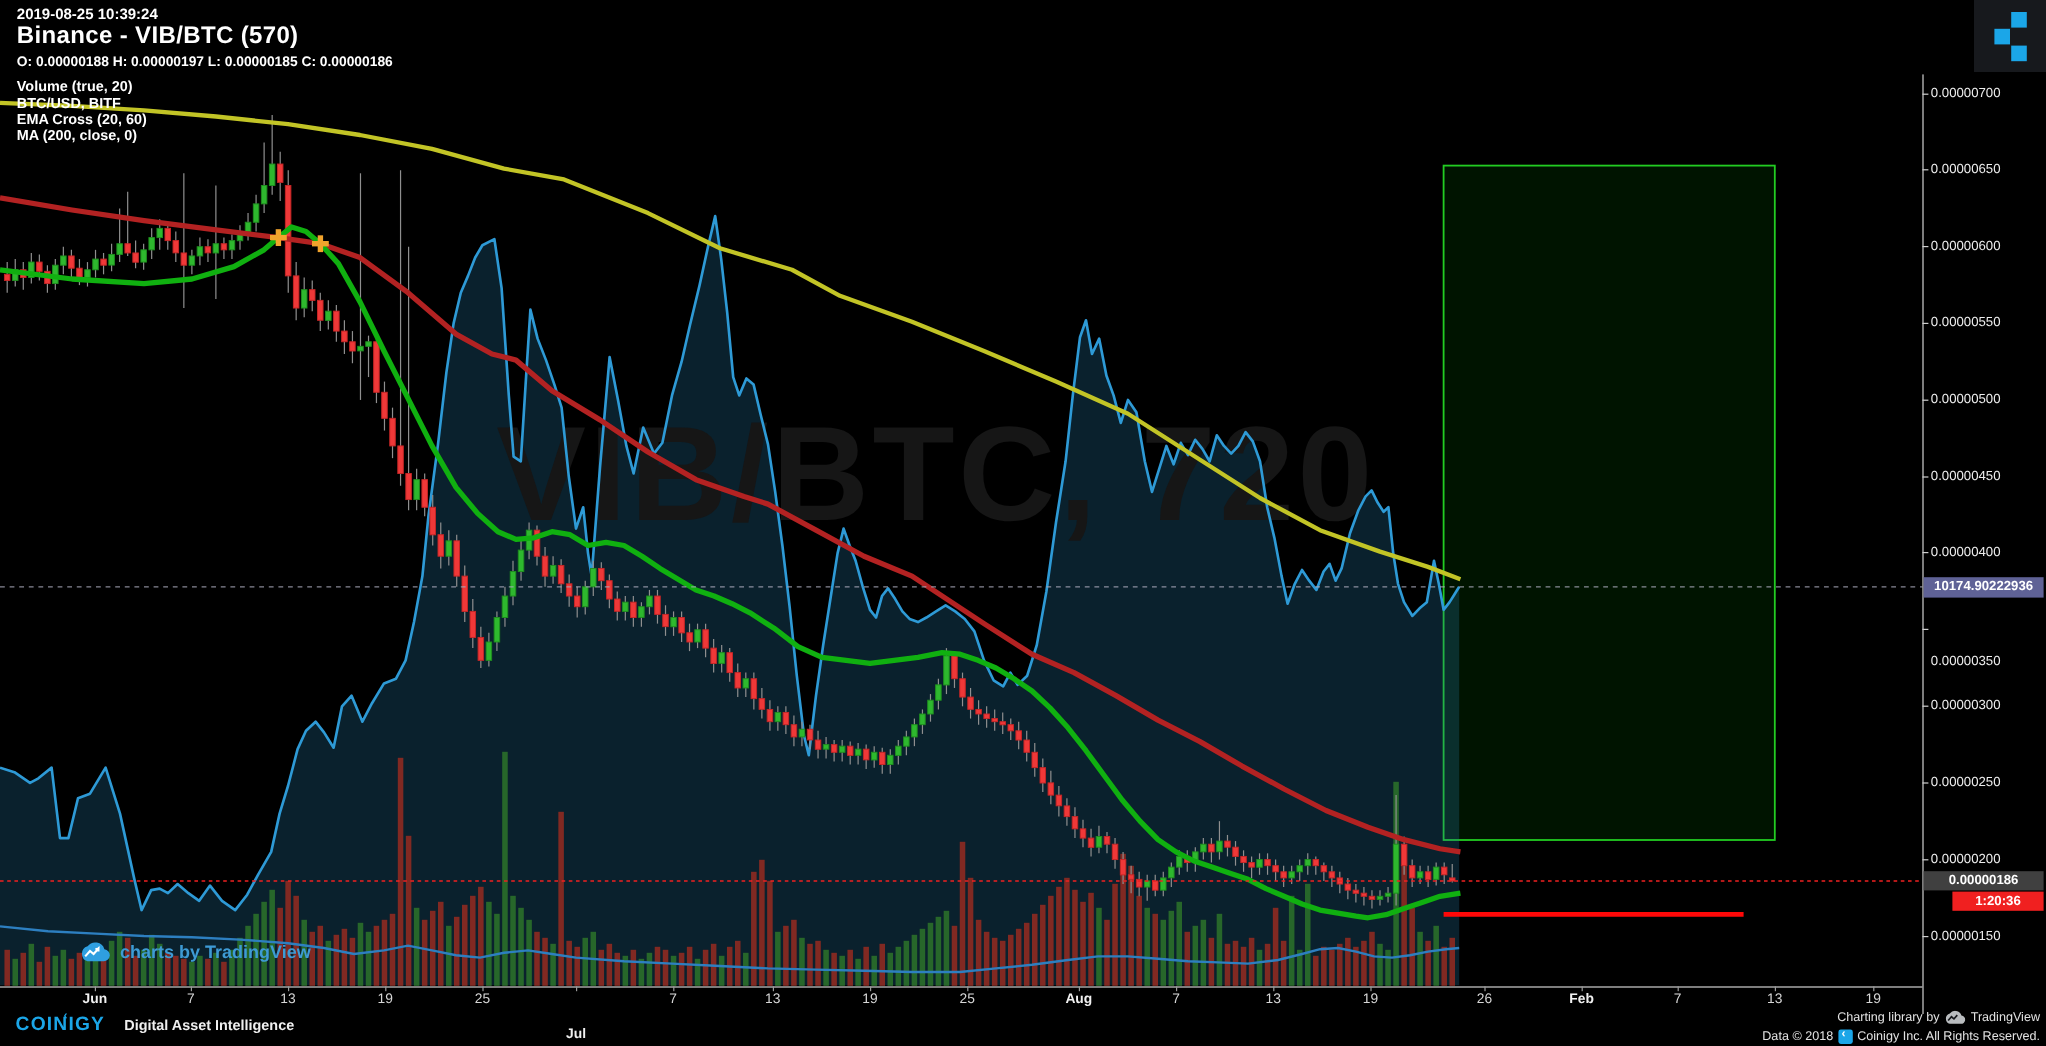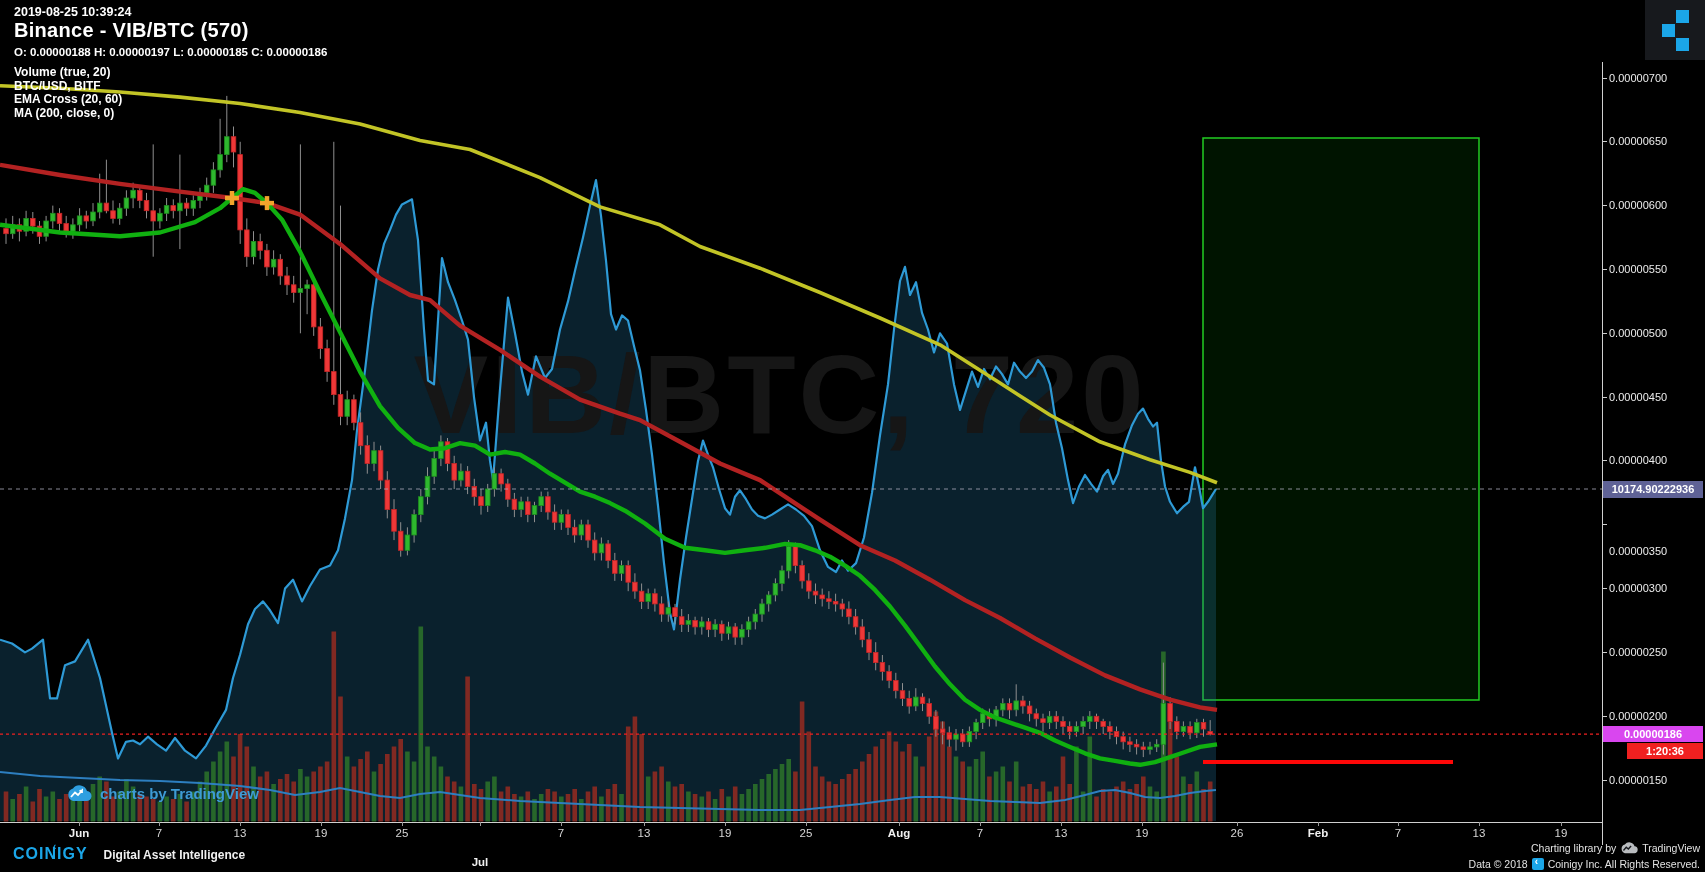--- a/index.html
+++ b/index.html
@@ -685,21 +685,21 @@
       <div class="xlabel bold" style="left: 1318px;">Feb</div>
       <div class="xtick" style="left: 1398px;"></div>
       <div class="xlabel" style="left: 1398px;">7</div>
       <div class="xtick" style="left: 1479px;"></div>
       <div class="xlabel" style="left: 1479px;">13</div>
       <div class="xtick" style="left: 1561px;"></div>
       <div class="xlabel" style="left: 1561px;">19</div>
     </div>
 
   <div class="price-tag" id="overlay-value-tag" style="top: 480.5px; background: rgb(95, 98, 150);">10174.90222936</div>
-  <div class="price-tag" id="last-price-tag" style="top: 726.121px; background: #d946ef; height: 16px; line-height: 16px;">0.00000186</div>
+  <div class="price-tag" id="last-price-tag" style="top: 726.121px; background: #404040; height: 16px; line-height: 16px;">0.00000186</div>
   <div class="price-tag" id="countdown-tag" style="top: 743.121px; background: rgb(240, 32, 32);">1:20:36</div>
 
   <div id="tv-attr">
     <svg width="26" height="17" viewBox="0 0 26 17">
       <path d="M7 16 A6.5 6.5 0 0 1 7 3.5 A8 8 0 0 1 21 6 A5 5 0 0 1 20 16 Z" fill="#2f9fe0"></path>
       <polyline points="5,12 9,7.5 12,10 16,5.5 16,8 16,5.5 13.5,6" fill="none" stroke="#fff" stroke-width="1.8"></polyline>
     </svg>
     <span>charts by TradingView</span>
   </div>
 

